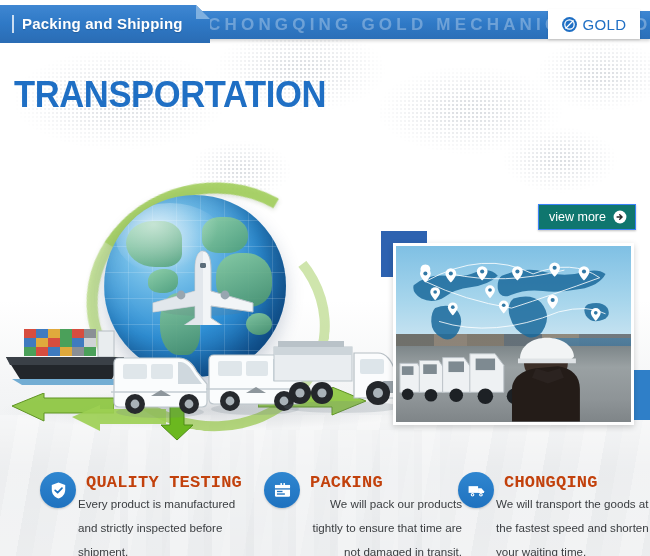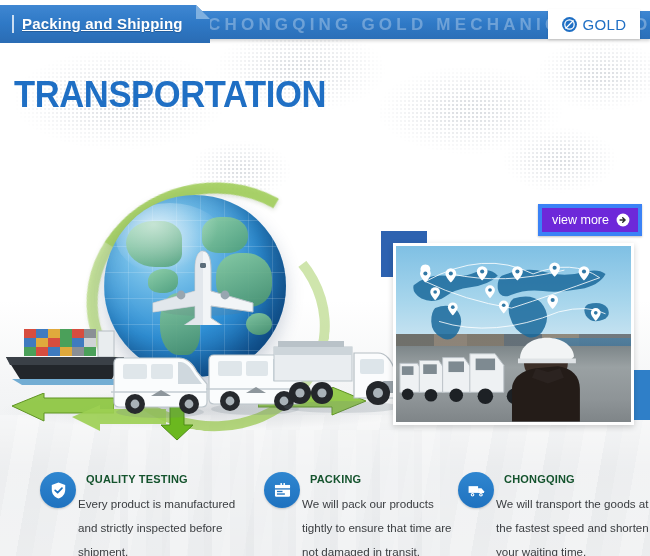--- a/index.html
+++ b/index.html
@@ -81,21 +81,20 @@
     position:absolute;left:196px;top:0;width:14px;height:14px;
     background:#7fb0e0;
     -webkit-clip-path:polygon(0 0, 14px 14px, 0 14px);
     clip-path:polygon(0 0, 14px 14px, 0 14px);
   }
   .hdr-tab-bar{position:absolute;left:12px;top:10px;width:2px;height:18px;background:rgba(255,255,255,.75);}
   .hdr-tab-label{
     position:absolute;left:22px;top:9px;height:20px;line-height:20px;
     color:#fff;font-size:15px;font-weight:bold;letter-spacing:.2px;
     text-shadow:0 1px 1px rgba(0,0,0,.18);
-    text-decoration:underline;
   }
   .hdr-logo{
     position:absolute;left:548px;top:4px;width:92px;height:30px;background:#fff;
     display:flex;align-items:center;justify-content:center;gap:4px;
     box-shadow:0 1px 2px rgba(0,0,0,.12);
   }
   .hdr-logo-mark{width:17px;height:17px;flex:0 0 auto;}
   .hdr-logo-text{font-size:15px;font-weight:normal;color:#1f6fc4;letter-spacing:.4px;}
 
   
@@ -107,21 +106,21 @@
     transform:scaleX(.96);transform-origin:left center;
   }
   .desc{
     position:absolute;left:14px;top:123px;width:618px;
     font-size:13.6px;line-height:21px;color:#2d3033;
   }
 
   
   .viewmore{
     position:absolute;left:538px;top:204px;height:24px;
-    background:#6d28d9;border:4px solid #3b82f6;
+    background:#0f766e;border:1px solid #3b82f6;
     display:flex;align-items:center;gap:7px;padding:0 8px 0 10px;
     cursor:pointer;box-shadow:0 1px 2px rgba(0,0,0,.25);
   }
   .viewmore-label{color:#fff;font-size:12.5px;line-height:22px;}
   .viewmore-arrow{width:14px;height:14px;flex:0 0 auto;}
 
   
   .hero{position:absolute;left:0;top:175px;width:420px;height:270px;}
 
   .globe{
@@ -208,32 +207,32 @@
     opacity:.95;}
   .ph-trucks{position:absolute;left:0;top:57%;width:62%;height:34%;}
   .ph-man{position:absolute;left:47%;top:48%;width:34%;height:52%;}
   .ph-container{position:absolute;left:62%;top:52%;width:38%;height:30%;
     background:linear-gradient(180deg,#4e7fa0 0%, #3f6b8a 50%, #35596f 100%);opacity:.9;}
 
   
   .features{position:absolute;left:0;top:462px;width:650px;height:94px;}
   .feat{position:absolute;top:0;height:94px;}
   .feat-1{left:40px;width:215px;}
-  .feat-2{left:264px;width:200px;}
+  .feat-2{left:264px;width:200px;text-align:right;}
   .feat-3{left:458px;width:190px;}
   .feat-icon{
     position:absolute;left:0;top:10px;width:36px;height:36px;border-radius:50%;
     background:linear-gradient(180deg,#2f86d0 0%,#1f72bf 100%);
     display:flex;align-items:center;justify-content:center;
     box-shadow:0 1px 2px rgba(0,0,0,.18);
   }
   .feat-icon svg{width:19px;height:19px;}
   .feat-title{
     position:absolute;left:46px;top:11px;
-    font-size:11px;font-weight:bold;color:#14532d;letter-spacing:.2px;
+    font-size:17px;font-weight:bold;color:#c2410c;letter-spacing:.2px;font-family:Liberation Mono, monospace;
   }
   .feat-body{
     position:absolute;left:38px;top:30px;width:170px;
     font-size:11.6px;line-height:24px;color:#3a3d40;
   }
   .feat-2 .feat-body,.feat-3 .feat-body{width:160px;}
 </style>
 </head>
 <body>
 

